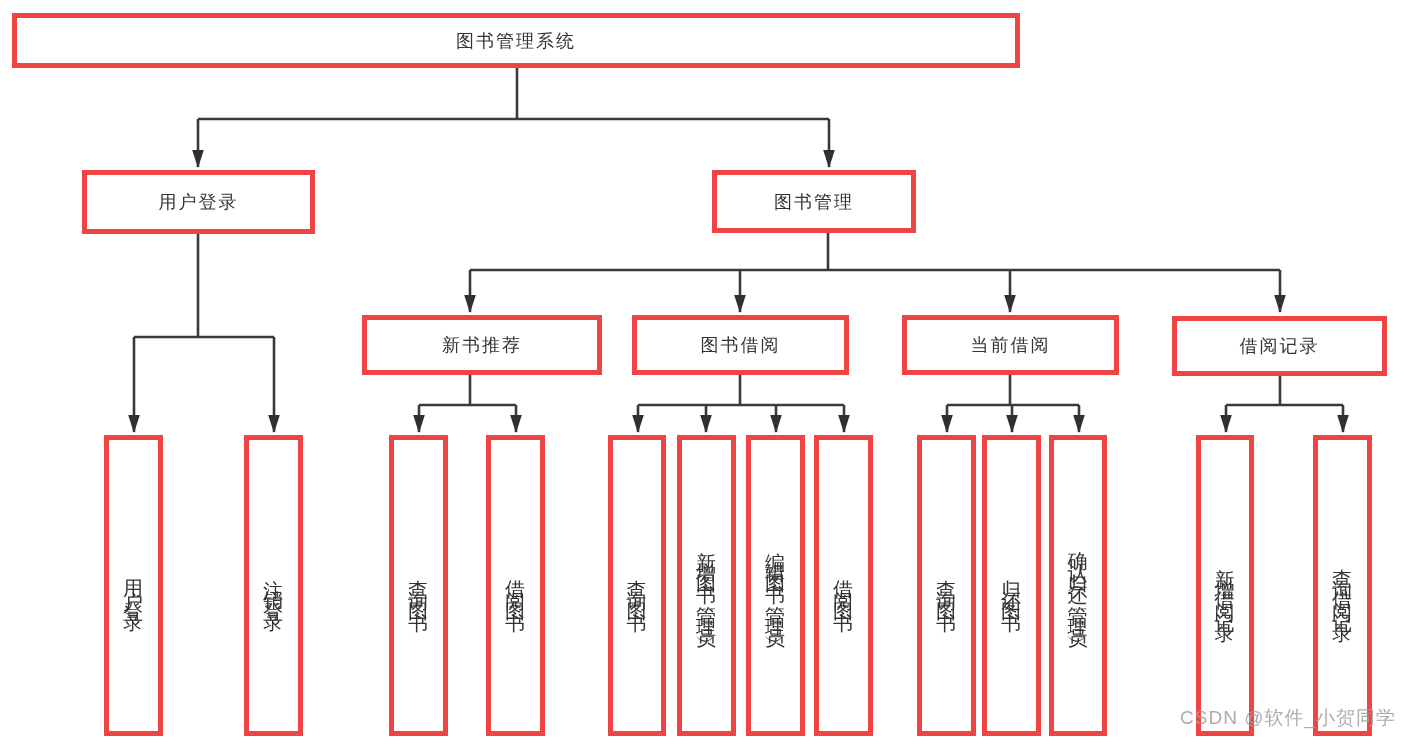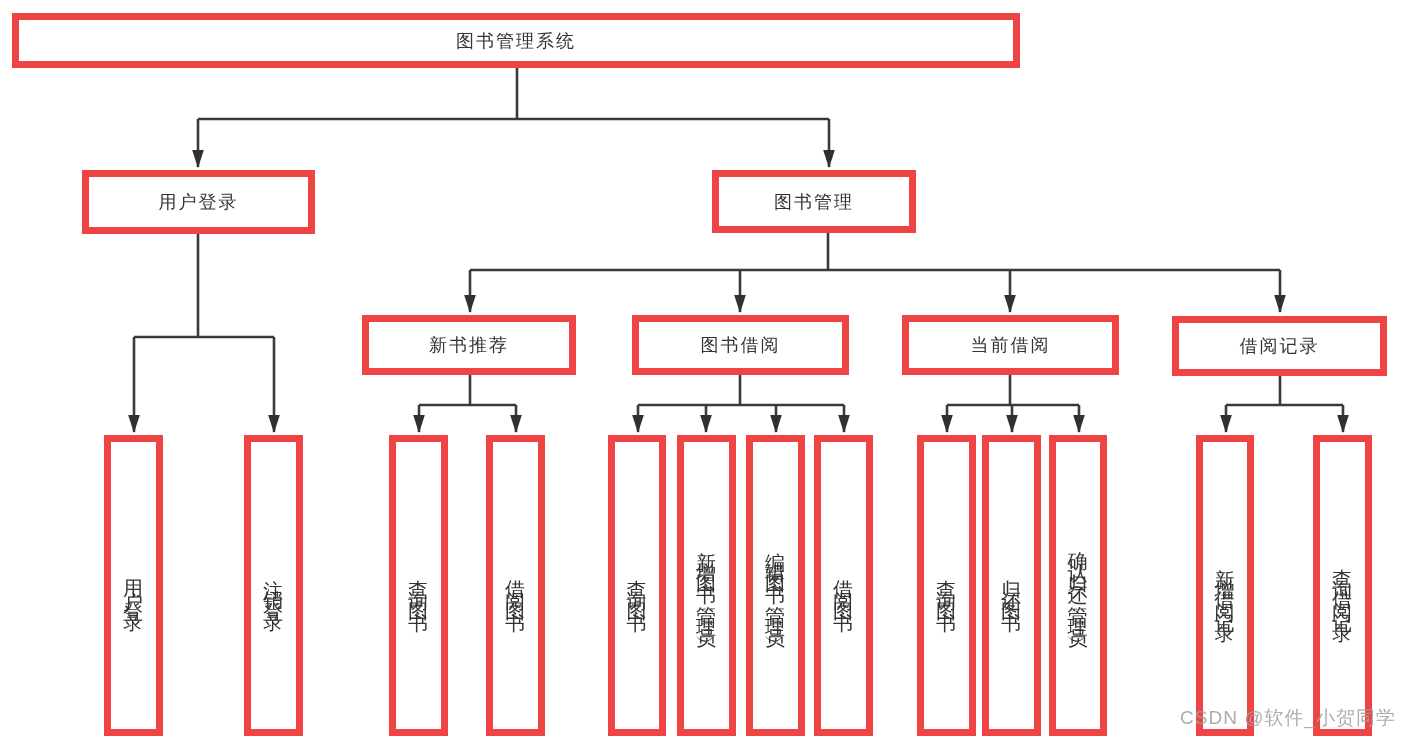--- a/index.html
+++ b/index.html
@@ -17,21 +17,21 @@
   svg.wires {
     position: absolute; left: 0; top: 0;
     width: 1405px; height: 747px;
     pointer-events: none;
   }
   .ln { stroke: #3a3a3a; stroke-width: 2.6; fill: none; }
   .node {
     position: absolute;
     box-sizing: border-box;
     background: #ffffff;
-    border: 7px solid #ef4444;
+    border: 5px solid #ef4444;
     color: #333333;
     display: flex;
     align-items: center;
     justify-content: center;
     text-align: center;
   }
   .h {
     font-size: 18px;
     letter-spacing: 2px;
     line-height: 1;
@@ -98,21 +98,21 @@
 
     <line class="ln" x1="1226" y1="405" x2="1226" y2="432" marker-end="url(#arw)"></line>
     <line class="ln" x1="1343" y1="405" x2="1343" y2="432" marker-end="url(#arw)"></line>
   </svg>
 
   <div class="node h" style="left:12px; top:13px; width:1008px; height:55px;">图书管理系统</div>
 
   <div class="node h" style="left:82px; top:170px; width:233px; height:64px;">用户登录</div>
   <div class="node h" style="left:712px; top:170px; width:204px; height:63px;">图书管理</div>
 
-  <div class="node h" style="left:362px; top:315px; width:214px; height:60px;">新书推荐</div>
+  <div class="node h" style="left:362px; top:315px; width:240px; height:60px;">新书推荐</div>
   <div class="node h" style="left:902px; top:315px; width:217px; height:60px;">当前借阅</div>
   <div class="node h" style="left:632px; top:315px; width:217px; height:60px;">图书借阅</div>
   <div class="node h" style="left:1172px; top:316px; width:215px; height:60px;">借阅记录</div>
 
   <div class="node v" style="left:104px; top:435px; width:59px; height:301px;">用户登录</div>
   <div class="node v" style="left:244px; top:435px; width:59px; height:301px;">注销登录</div>
 
   <div class="node v" style="left:389px; top:435px; width:59px; height:301px;">查询图书</div>
   <div class="node v" style="left:486px; top:435px; width:59px; height:301px;">借阅图书</div>
 

